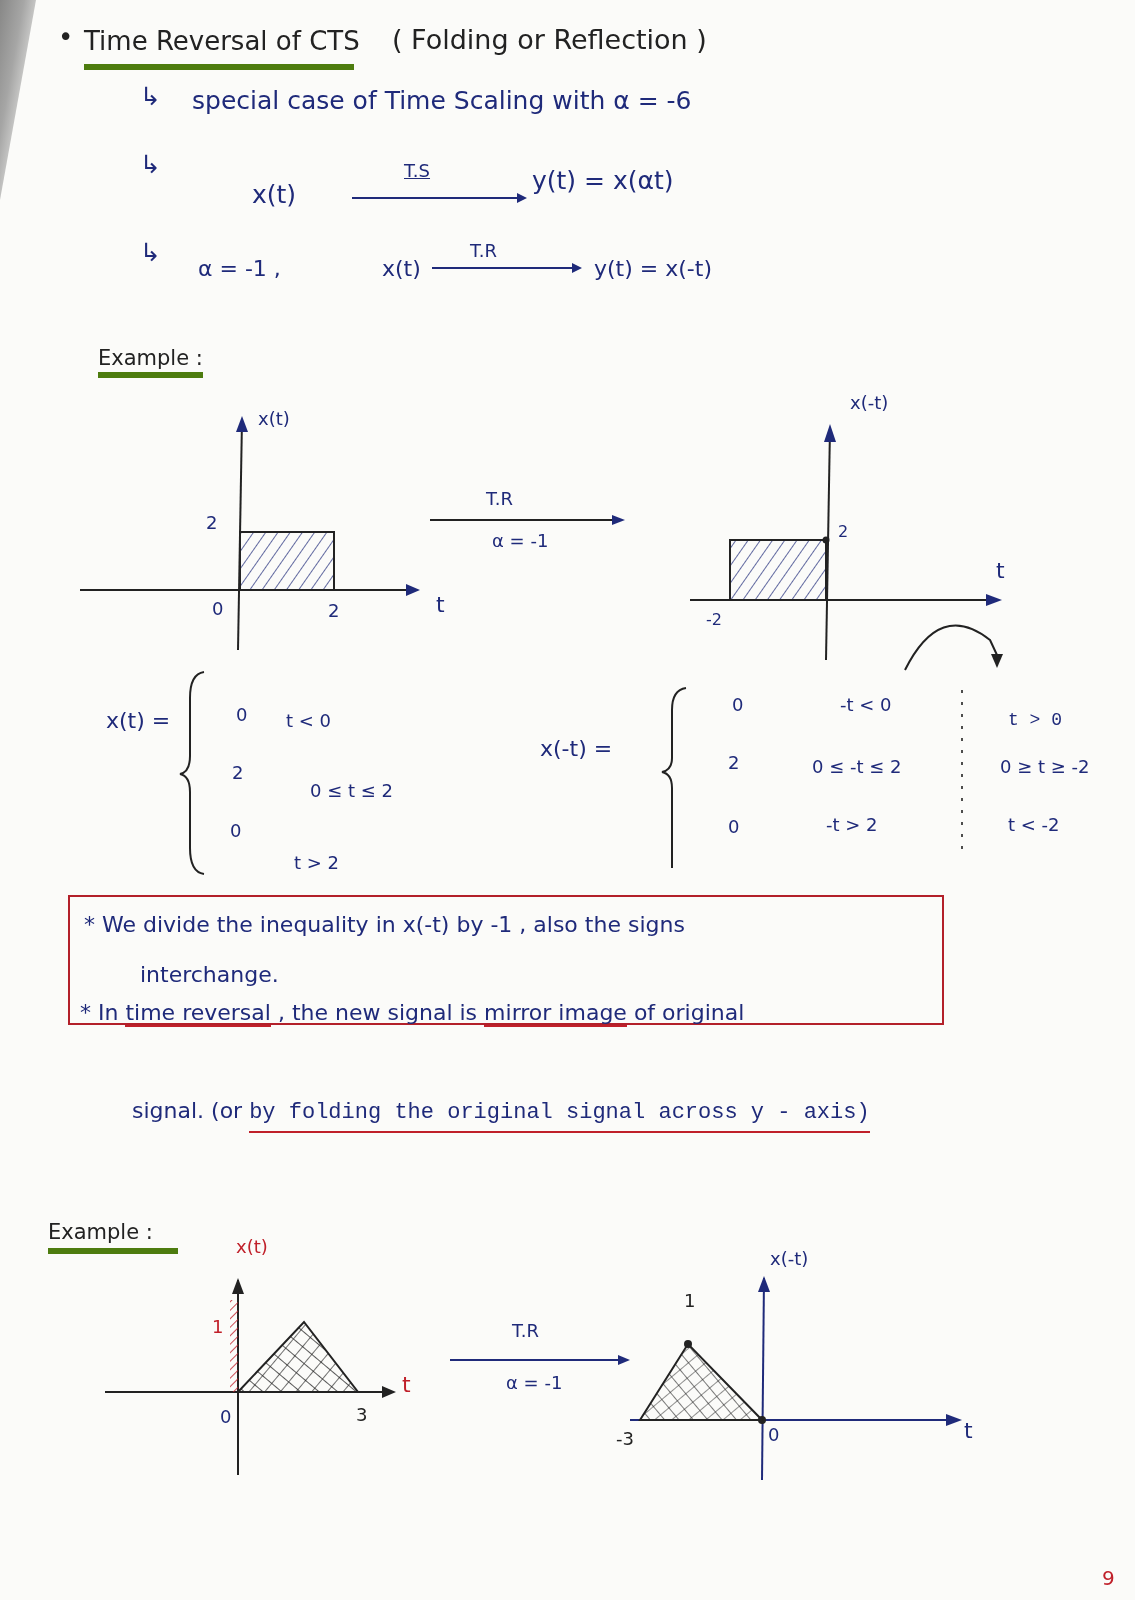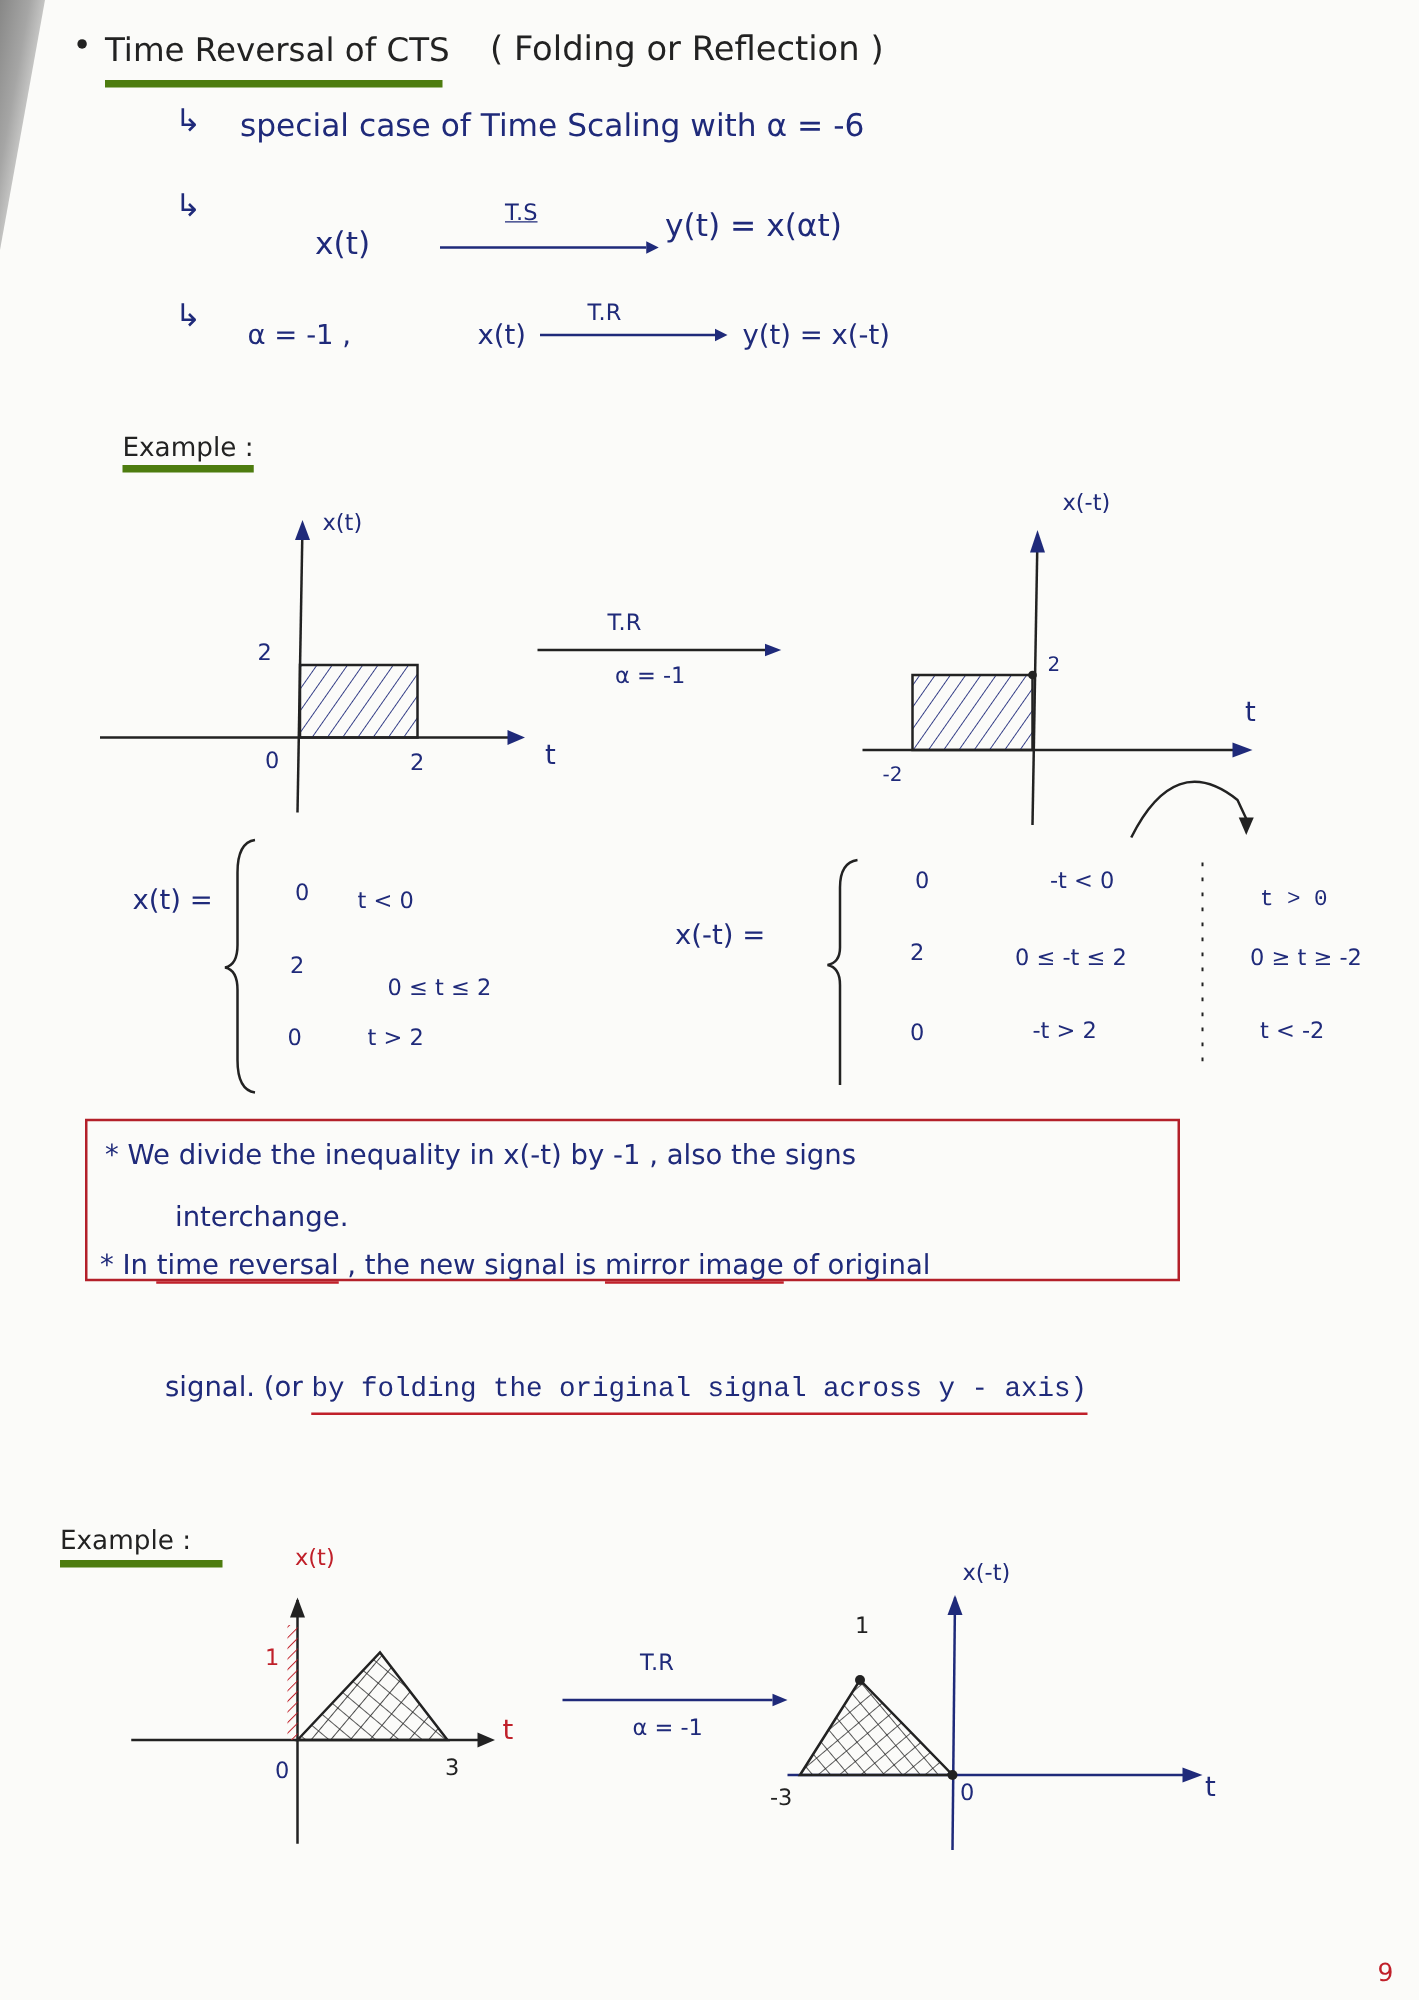--- a/index.html
+++ b/index.html
@@ -113,21 +113,21 @@
 
 <div class="abs ink med" style="left:106px;top:708px;">x(t) =</div>
 <svg style="left:178px;top:668px;" width="30" height="210">
   <path d="M 26 4 Q 12 6 12 30 L 12 88 Q 12 104 2 106 Q 12 108 12 124 L 12 180 Q 12 204 26 206" fill="none" stroke="#222" stroke-width="2"></path>
 </svg>
 <div class="abs ink sm" style="left:236px;top:704px;">0</div>
 <div class="abs ink sm" style="left:286px;top:710px;">t &lt; 0</div>
 <div class="abs ink sm" style="left:232px;top:762px;">2</div>
 <div class="abs ink sm" style="left:298px;top:780px;margin-left:12px;">0 ≤ t ≤ 2</div>
 <div class="abs ink sm" style="left:230px;top:820px;">0</div>
-<div class="abs ink sm" style="left:294px;top:820px;">t &gt; 2</div>
+<div class="abs ink sm" style="left:294px;top:852px;">t &gt; 2</div>
 
 <div class="abs ink med" style="left:540px;top:736px;">x(-t) =</div>
 <svg style="left:660px;top:684px;" width="30" height="190">
   <path d="M 26 4 Q 12 6 12 26 L 12 74 Q 12 86 2 88 Q 12 90 12 104 L 12 184" fill="none" stroke="#222" stroke-width="2"></path>
 </svg>
 <div class="abs ink sm" style="left:732px;top:694px;">0</div>
 <div class="abs ink sm" style="left:840px;top:694px;">-t &lt; 0</div>
 <div class="abs ink sm" style="left:1008px;top:710px;font-family:Liberation Mono, monospace;">t &gt; 0</div>
 <div class="abs ink sm" style="left:728px;top:752px;">2</div>
 <div class="abs ink sm" style="left:812px;top:756px;">0 ≤ -t ≤ 2</div>

